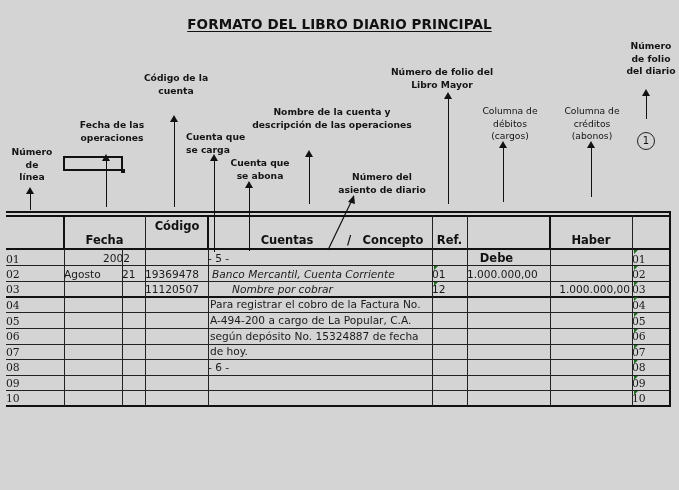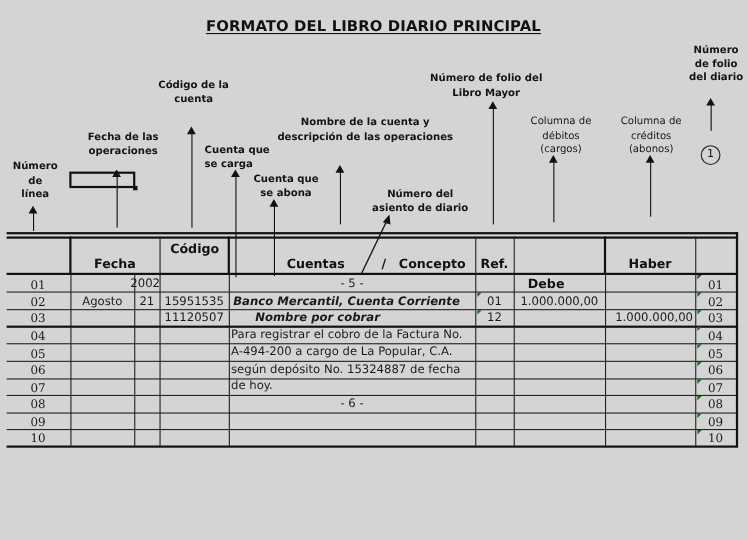--- a/index.html
+++ b/index.html
@@ -35,22 +35,22 @@
   .hline.thick { border-top:2px solid #111; }
   .vline { position:absolute; width:0; border-left:1px solid #222; }
   .vline.thick { border-left:2px solid #111; }
   .hdr {
     font-family:"DejaVu Sans", sans-serif; font-weight:bold; font-size:11.5px; text-align:center;
   }
   .cell {
     font-family:"DejaVu Sans", sans-serif; font-size:10.6px; line-height:15px; height:15px; white-space:nowrap; color:#1a1a1a;
   }
   .mono { font-family:"DejaVu Serif", serif; font-size:10.8px; }
-  .bi { font-weight:bold; font-style:italic; }
-  .c { text-align:center; }
+  .bi { font-weight:normal; font-style:italic; }
+  .c { }
   .r { text-align:right; }
   .tri { position:absolute; width:0; height:0; border-top:4px solid #1c6b1c; border-right:4px solid transparent; }
 </style>
 </head>
 <body>
 
 <div class="abs title">FORMATO DEL LIBRO DIARIO PRINCIPAL</div>
 
 <div class="abs ann" style="left:2px; top:146px; width:60px;">Número
 de
@@ -147,21 +147,21 @@
     <div class="abs cell mono c" style="left:6px; width:57px; top:252px;">01</div>
     <div class="abs cell c" style="left:64px; width:58px; top:251px;padding-left:39px;">2002</div>
     <div class="abs cell c" style="left:208px; width:224px; top:251px;">- 5 -</div>
     <div class="abs cell mono c" style="left:632px; width:37px; top:252px;">01</div>
   </div>
 
   <div>
     <div class="abs cell mono c" style="left:6px; width:57px; top:267px;">02</div>
     <div class="abs cell c" style="left:64px; width:58px; top:267px;">Agosto</div>
     <div class="abs cell c" style="left:122px; width:23px; top:267px;">21</div>
-    <div class="abs cell c" style="left:145px; width:63px; top:267px;">15951535</div>
+    <div class="abs cell c" style="left:145px; width:63px; top:267px;">19369478</div>
     <div class="abs cell bi" style="left:212px; width:220px; top:267px;">Banco  Mercantil, Cuenta Corriente</div>
     <div class="abs cell c" style="left:432px; width:35px; top:267px;">01</div>
     <div class="abs cell c" style="left:467px; width:83px; top:267px;">1.000.000,00</div>
     <div class="abs cell mono c" style="left:632px; width:37px; top:267px;">02</div>
   </div>
 
   <div>
     <div class="abs cell mono c" style="left:6px; width:57px; top:282px;">03</div>
     <div class="abs cell c" style="left:145px; width:63px; top:282px;">11120507</div>
     <div class="abs cell bi" style="left:232px; width:200px; top:282px;">Nombre por cobrar</div>

